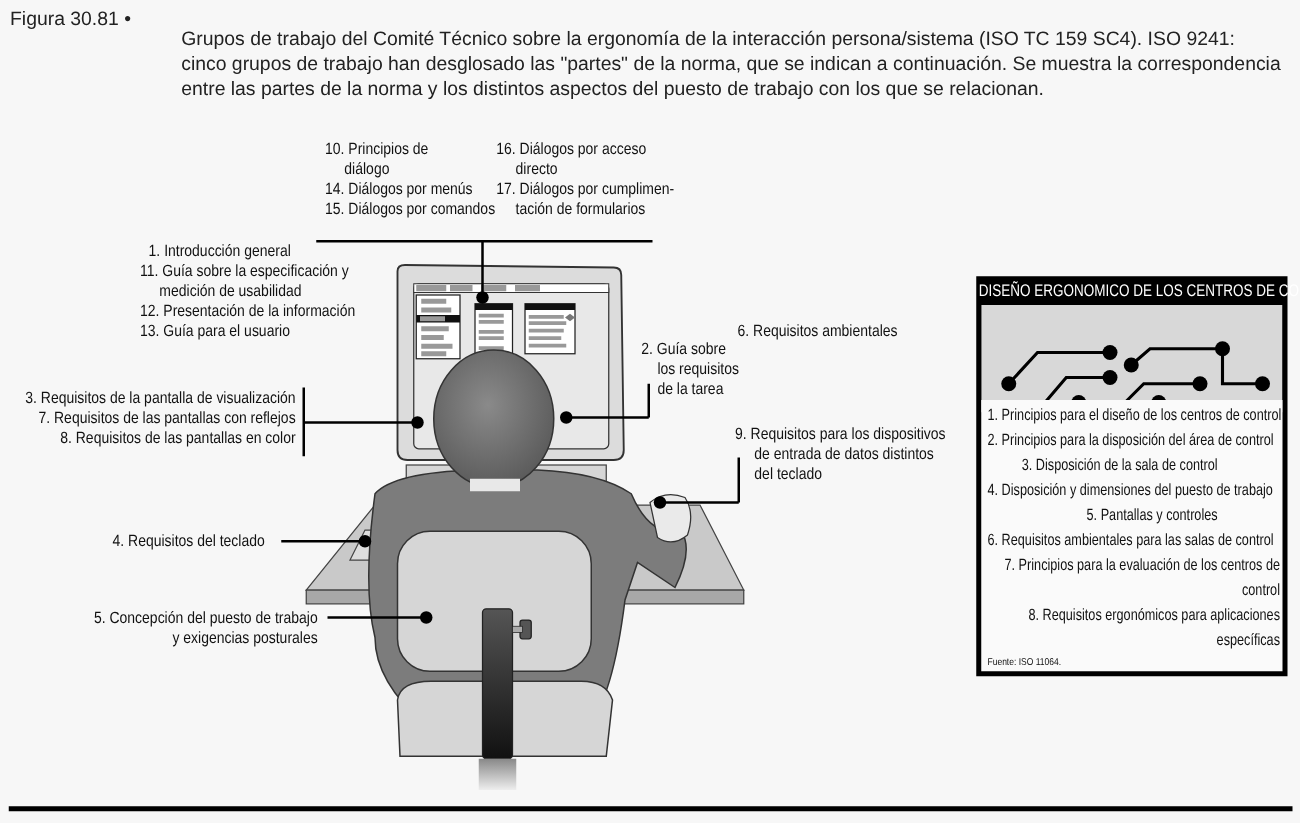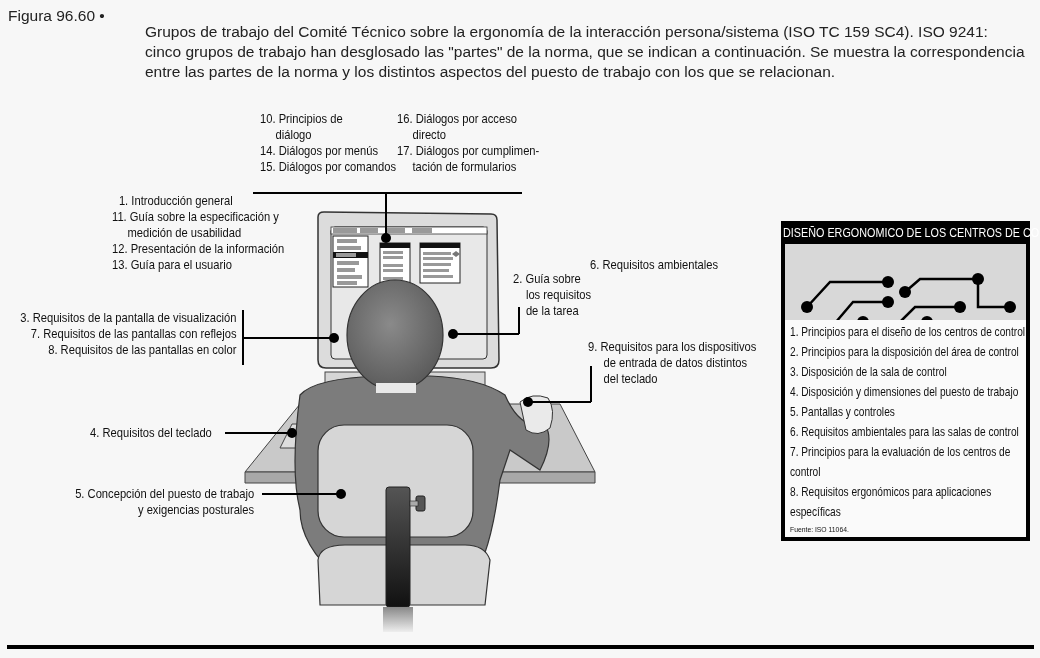--- a/index.html
+++ b/index.html
@@ -10,32 +10,32 @@
   .caption .body { position:absolute; left:137px; top:16px; width:880px; }
   .lbl { position:absolute; font-family:"Liberation Sans", sans-serif; font-size:13px; line-height:16px;
          color:#111; white-space:nowrap; transform:scaleX(0.86); transform-origin:left top; }
   .lbl.r { transform-origin:right top; text-align:right; }
   .lbl .ind { padding-left:18px; }
   svg.scene { position:absolute; left:0; top:0; }
   .panel { position:absolute; left:781px; top:221px; width:249px; height:320px; background:#000; }
   .panel .title { position:absolute; left:2px; top:3px; width:245px; color:#fff; font-size:13.5px; line-height:18px;
                   white-space:nowrap; transform:scaleX(0.80); transform-origin:left top; }
   .panel .art { position:absolute; left:4px; top:23px; width:241px; height:86px; }
-  .panel .list { position:absolute; left:4px; top:99px; width:241px; height:217px; background:#fafafa; }
+  .panel .list { position:absolute; left:4px; top:99px; width:241px; height:217px; background:#fafafa;text-align:right; }
   .panel .list ol { list-style:none; margin:0; padding:2px 0 0 5px; }
   .panel .list li { font-size:13px; line-height:20px; white-space:nowrap; transform:scaleX(0.78); transform-origin:left top; height:20px; }
   .panel .list li.tall { height:40px; white-space:normal; width:300px; }
   .panel .src { position:absolute; left:5px; bottom:3px; font-size:8px; transform:scaleX(0.85); transform-origin:left top; }
   .rule { position:absolute; left:7px; top:645px; width:1027px; height:4px; background:#000; }
 </style>
 </head>
 <body>
 
 <div class="caption">
-  <span class="fig">Figura 96.60 •</span>
+  <span class="fig">Figura 30.81 •</span>
   <div class="body">Grupos de trabajo del Comité Técnico sobre la ergonomía de la interacción persona/sistema (ISO TC 159 SC4). ISO 9241: cinco grupos de trabajo han desglosado las "partes" de la norma, que se indican a continuación. Se muestra la correspondencia entre las partes de la norma y los distintos aspectos del puesto de trabajo con los que se relacionan.</div>
 </div>
 
 <svg class="scene" width="1040" height="658">
   <defs>
     <linearGradient id="gPole" x1="0" y1="0" x2="0" y2="1">
       <stop offset="0" stop-color="#555"></stop>
         <stop offset="1" stop-color="#111"></stop>
     </linearGradient>
     <linearGradient id="gStem" x1="0" y1="0" x2="0" y2="1">

